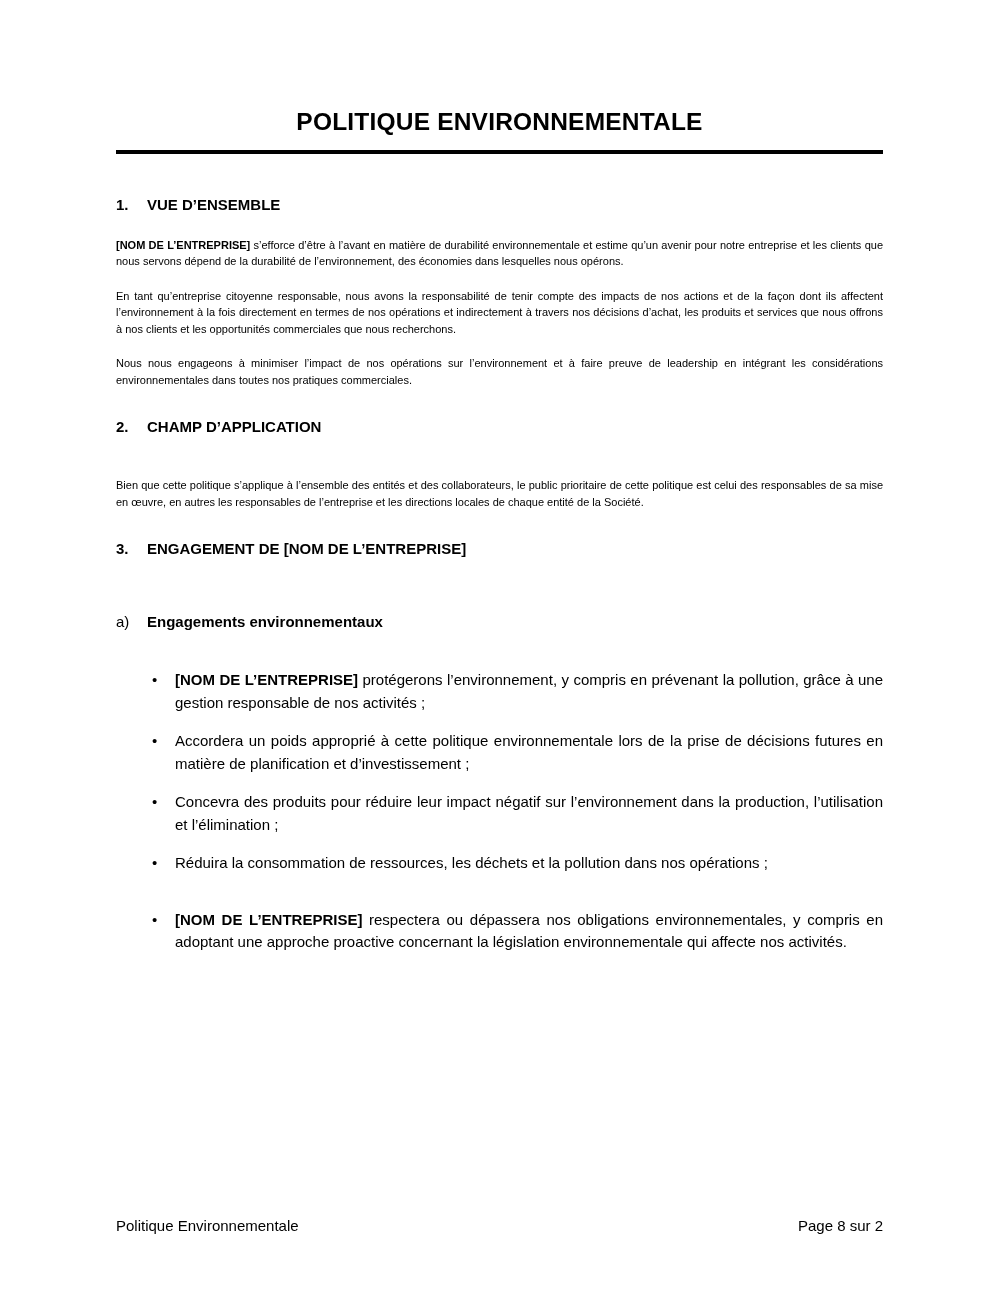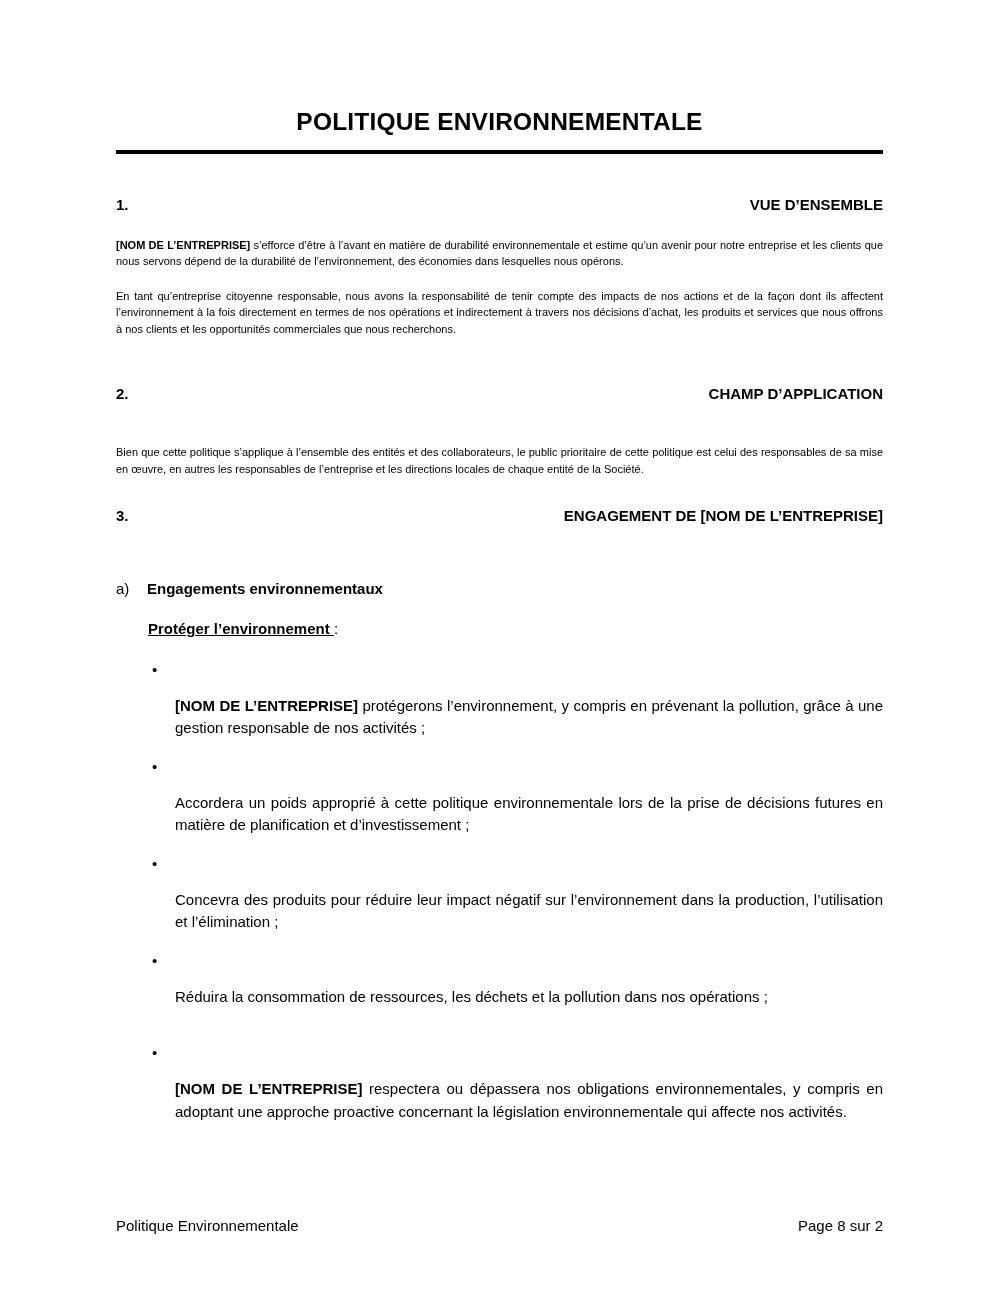--- a/index.html
+++ b/index.html
@@ -51,21 +51,20 @@
     line-height: 1.25;
     display: flex;
     margin: 0;
   }
   .section-heading .num {
     width: 31px;
     flex: 0 0 31px;
   }
   .section-heading .txt {
     flex: 1 1 auto;
-    text-align: right;
   }
 
   
   p.body-text {
     font-size: 11px;
     line-height: 1.50;
     text-align: justify;
     margin: 0;
     -webkit-hyphens: none;
     hyphens: none;
@@ -110,21 +109,20 @@
   ul.bullets li .dot {
     flex: 0 0 23px;
     width: 23px;
     margin-left: 36px;
     font-size: 15px;
     line-height: 1.50;
   }
   ul.bullets li .li-text {
     flex: 1 1 auto;
     text-align: justify;
-    margin-top: 36px;
   }
 
   
   .sp-22 { height: 22px; }
   .sp-18 { height: 18px; }
   .sp-16 { height: 16px; }
   .sp-30 { height: 30px; }
   .sp-34 { height: 34px; }
 
   
@@ -160,20 +158,21 @@
     <div class="sp-22"></div>
 
     <p class="body-text"><b>[NOM DE L’ENTREPRISE]</b><span> s’efforce d’être à l’avant en matière de durabilité environnementale et estime qu’un avenir pour notre entreprise et les clients que nous servons dépend de la durabilité de l’environnement, des économies dans lesquelles nous opérons.</span></p>
 
     <div class="sp-18"></div>
 
     <p class="body-text">En tant qu’entreprise citoyenne responsable, nous avons la responsabilité de tenir compte des impacts de nos actions et de la façon dont ils affectent l’environnement à la fois directement en termes de nos opérations et indirectement à travers nos décisions d’achat, les produits et services que nous offrons à nos clients et les opportunités commerciales que nous recherchons.</p>
 
     <div class="sp-18"></div>
 
+    <p class="body-text">Nous nous engageons à minimiser l’impact de nos opérations sur l’environnement et à faire preuve de leadership en intégrant les considérations environnementales dans toutes nos pratiques commerciales.</p>
 
     <div class="sp-30"></div>
 
     <div class="section-heading">
       <span class="num">2.</span>
       <span class="txt">CHAMP D’APPLICATION</span>
     </div>
 
     <div class="sp-22"></div>
 
@@ -194,21 +193,20 @@
 
     <div class="sp-30"></div>
 
     <div class="letter-item">
       <span class="marker">a)</span>
       <span class="txt">Engagements environnementaux</span>
     </div>
 
     <div class="sp-18"></div>
 
-    <div class="sub-heading"><span class="u">Protéger l’environnement </span><span>:</span></div>
 
     <div class="sp-18"></div>
 
     <ul class="bullets">
       <li>
         <span class="dot">•</span>
         <span class="li-text"><b>[NOM DE L’ENTREPRISE]</b><span> protégerons l’environnement, y compris en prévenant la pollution, grâce à une gestion responsable de nos activités ;</span></span>
       </li>
       <li style="margin-top:16px">
         <span class="dot">•</span>

